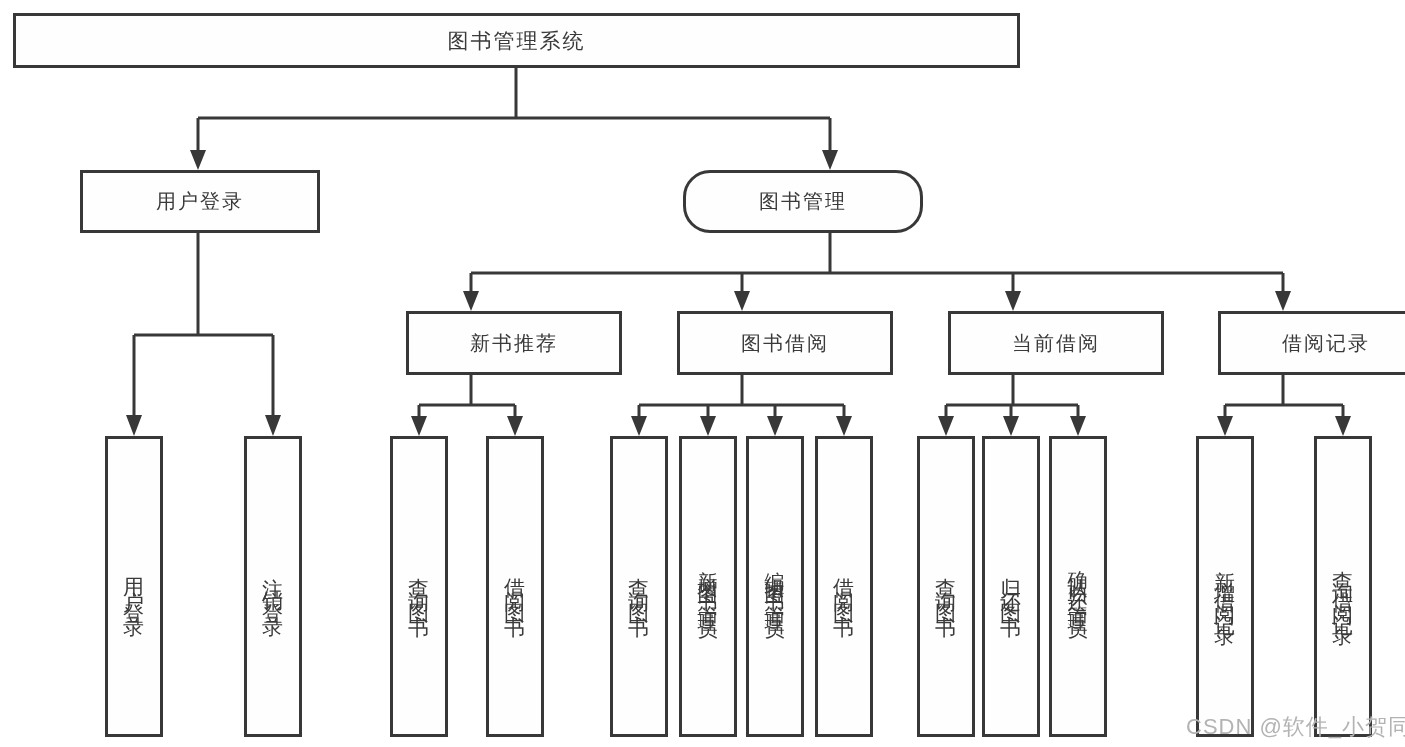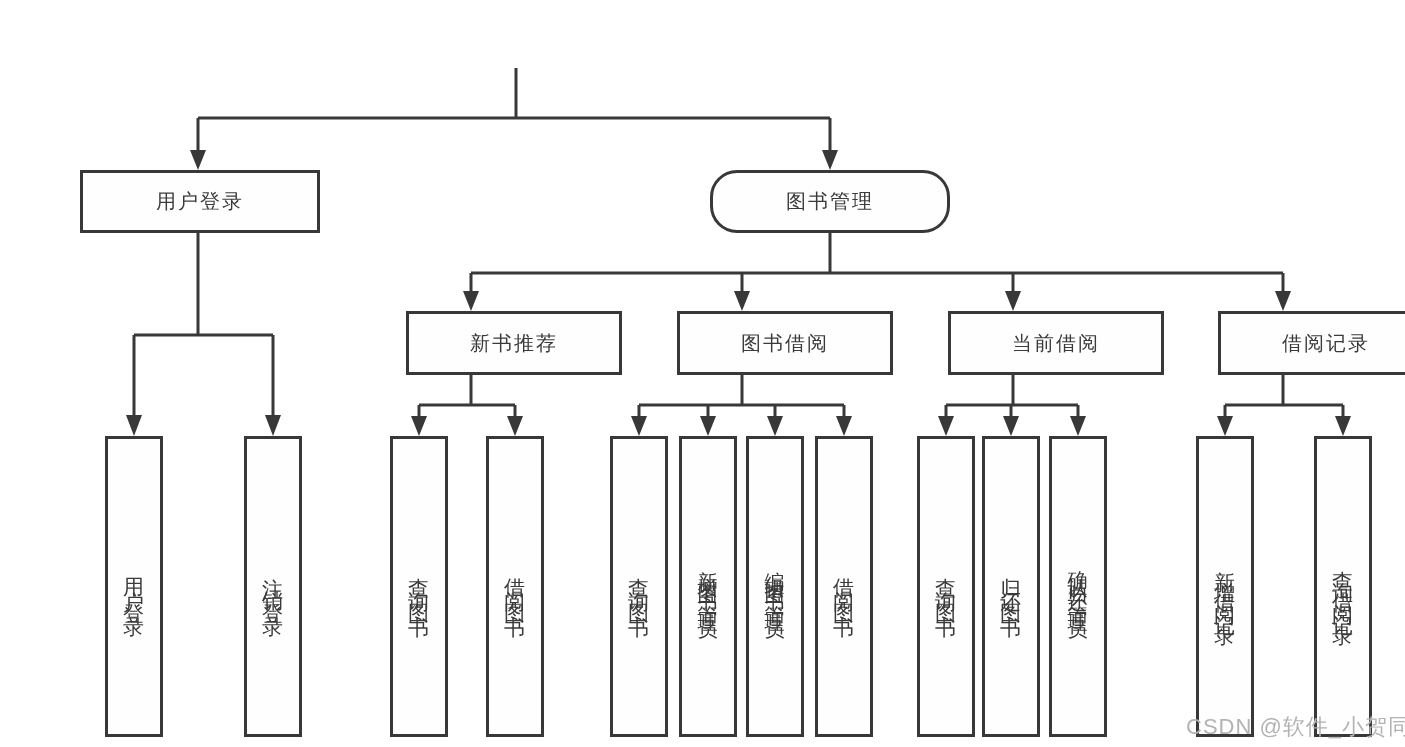--- a/index.html
+++ b/index.html
@@ -102,23 +102,24 @@
     <g>
       <path class="line" d="M1013 375 V405 M946 405 H1078 M946 405 V422 M1011 405 V422 M1078 405 V422"></path>
       <path class="arrow" d="M938 416 L954 416 L946 436 Z M1003 416 L1019 416 L1011 436 Z M1070 416 L1086 416 L1078 436 Z"></path>
     </g>
     <g>
       <path class="line" d="M1283 375 V405 M1225 405 H1343 M1225 405 V422 M1343 405 V422"></path>
       <path class="arrow" d="M1217 416 L1233 416 L1225 436 Z M1335 416 L1351 416 L1343 436 Z"></path>
     </g>
   </svg>
 
+  <div class="node root">图书管理系统</div>
 
   <div class="node lvl2" style="left:80px;">用户登录</div>
-  <div class="node lvl2" style="left:710px;border-radius:27px;">图书管理</div>
+  <div class="node lvl2" style="left:683px;border-radius:27px;">图书管理</div>
 
   <div class="node lvl3" style="left:363px;">新书推荐</div>
   <div class="node lvl3" style="left:634px;">图书借阅</div>
   <div class="node lvl3" style="left:905px;">当前借阅</div>
   <div class="node lvl3" style="left:1175px;">借阅记录</div>
 
   <div class="leaf" style="left:105px;">用户登录</div>
   <div class="leaf" style="left:244px;">注销登录</div>
 
   <div class="leaf" style="left:390px;">查询图书</div>

